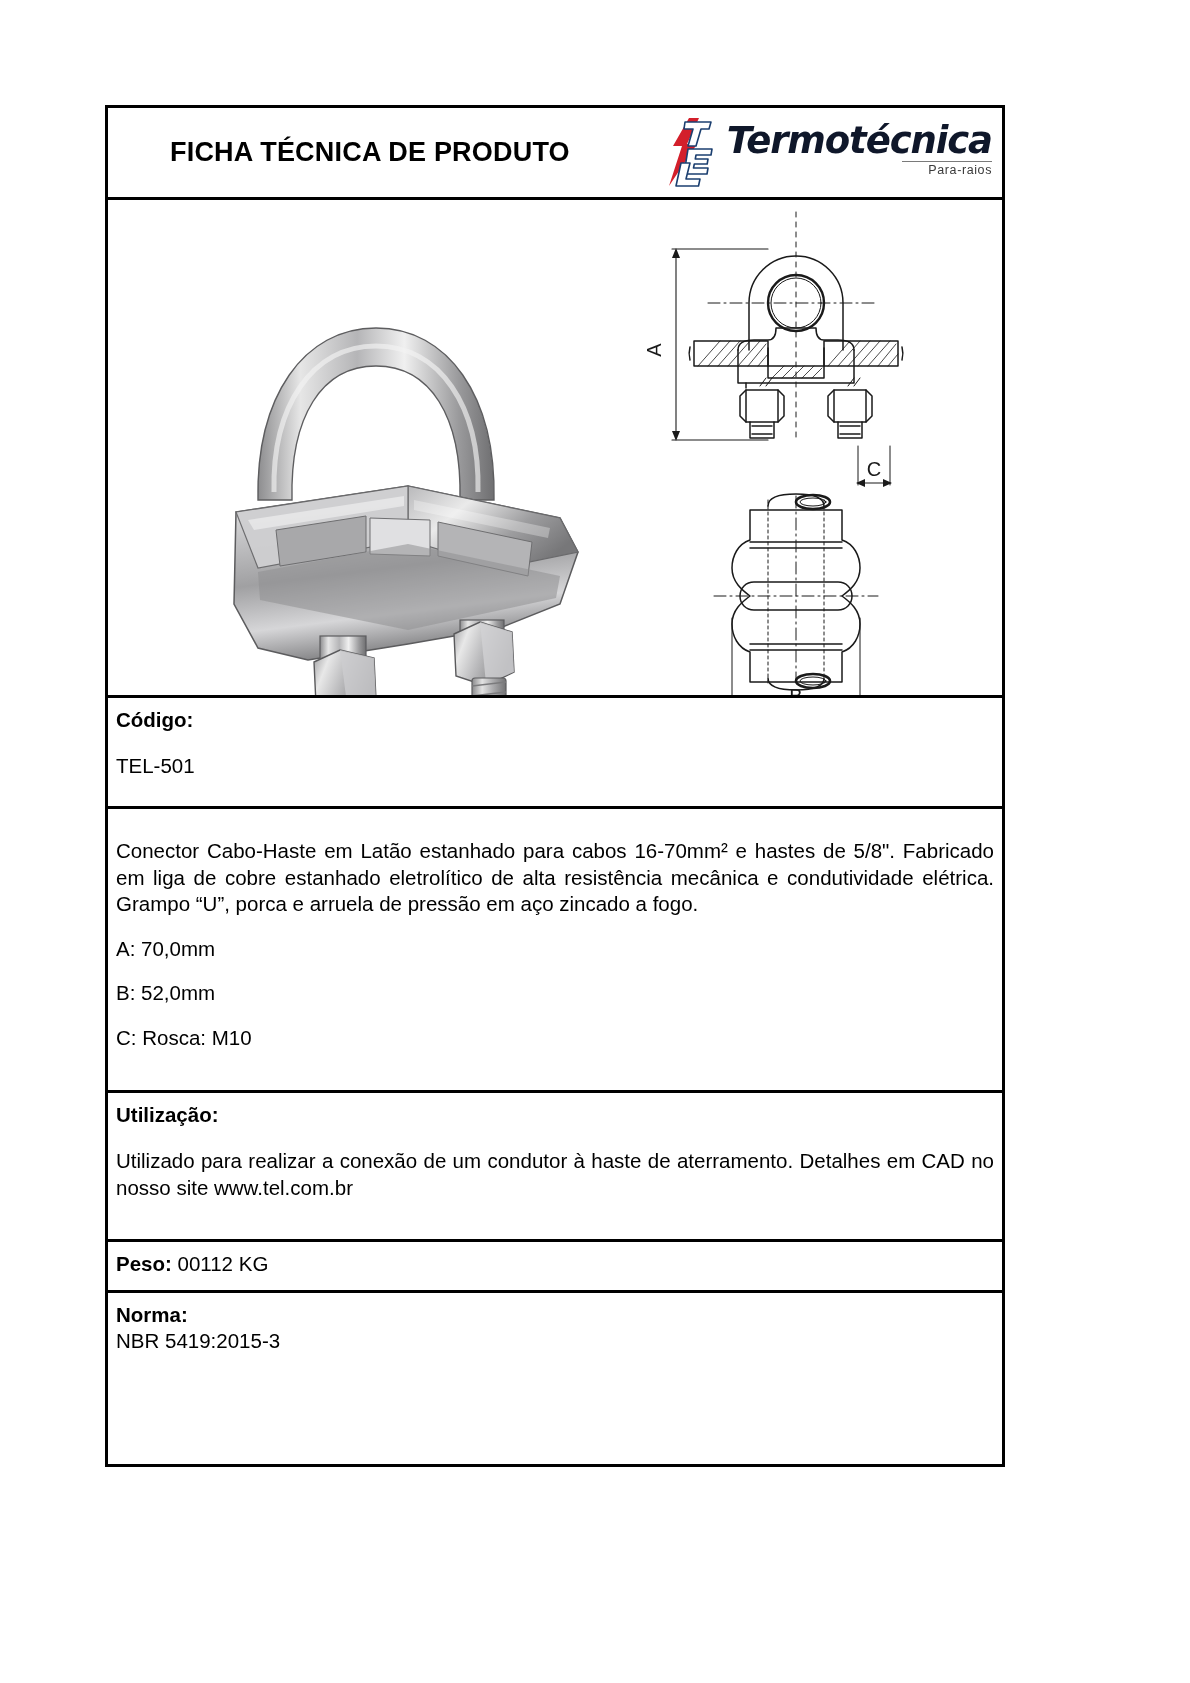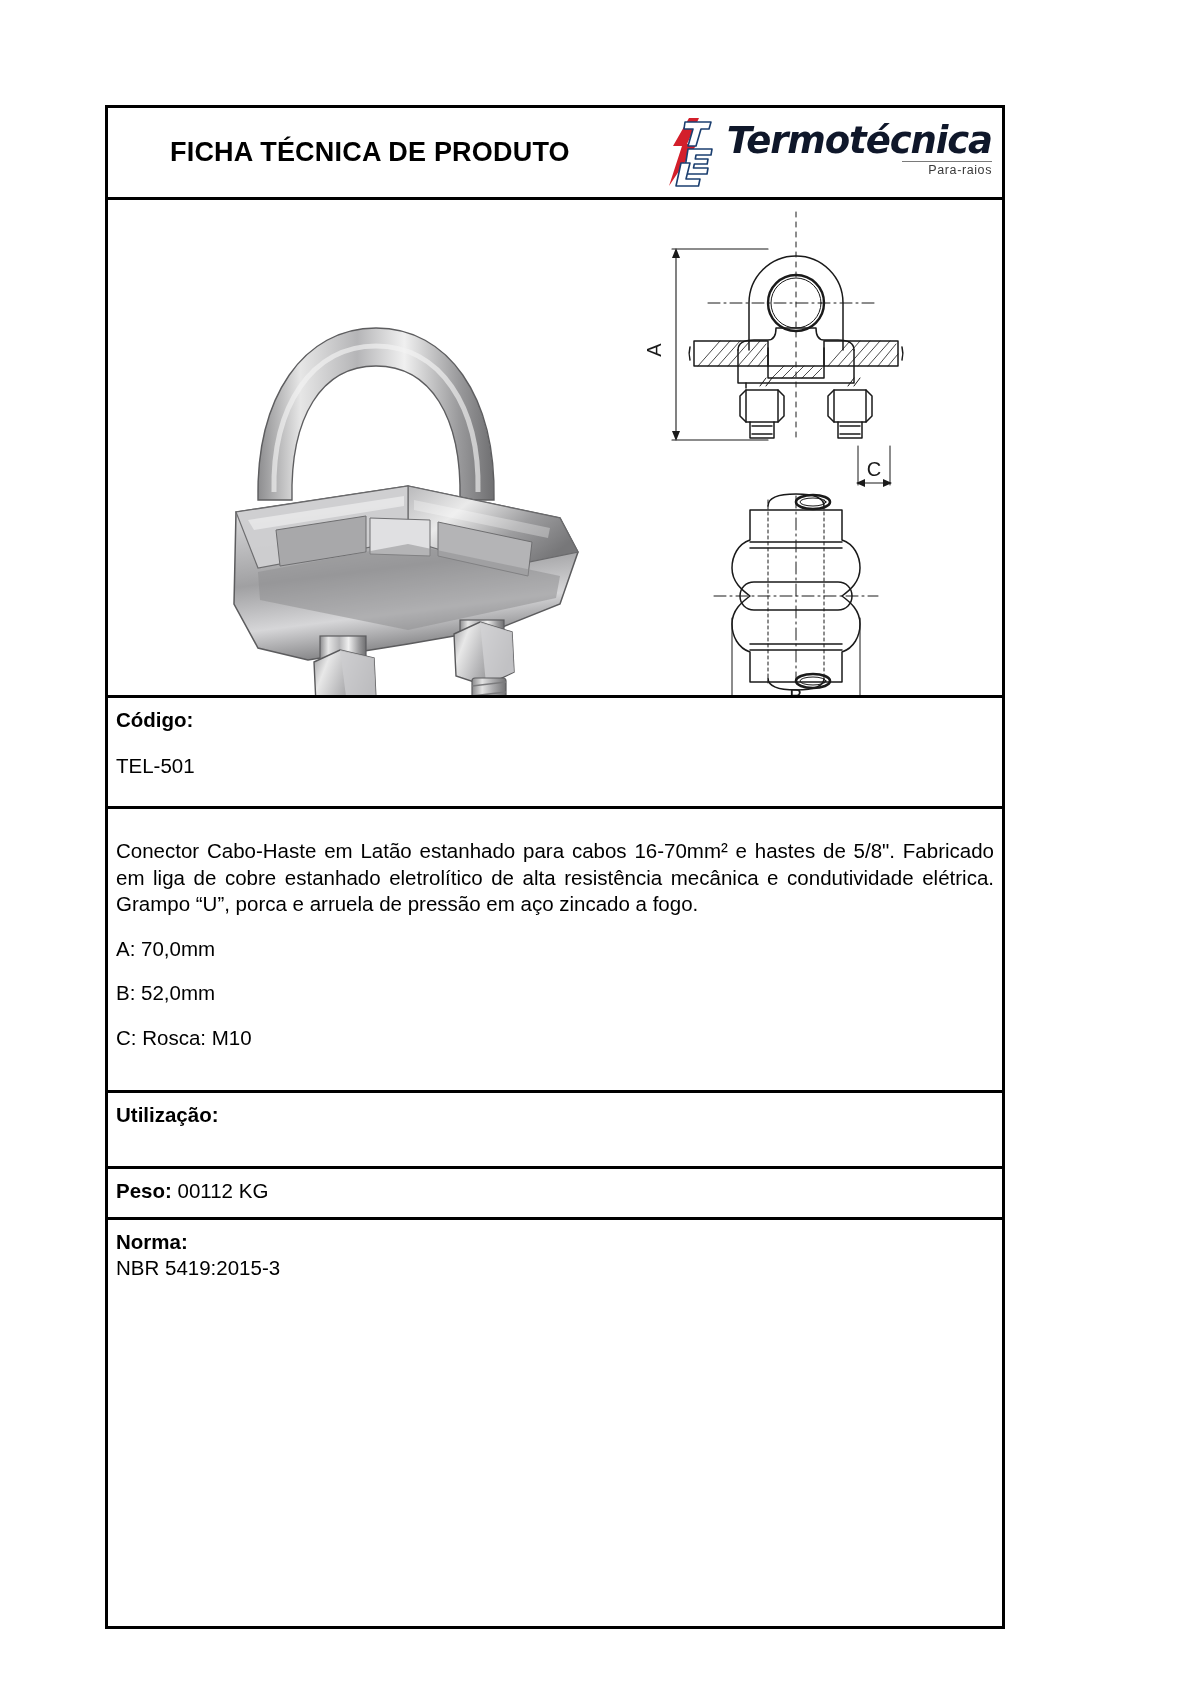--- a/index.html
+++ b/index.html
@@ -15,21 +15,21 @@
     position: relative;
     overflow: hidden;
   }
 
   
   .sheet {
     position: absolute;
     left: 105px;
     top: 105px;
     width: 900px;
-    height: 1524px;
+    height: 1362px;
     border: 3px solid #000;
     box-sizing: border-box;
     background: #fff;
   }
 
   
   .header {
     height: 92px;
     border-bottom: 3px solid #000;
     display: flex;
@@ -390,20 +390,21 @@
 
   <div class="row pad-bottom-lg">
     <div class="row-body">Conector Cabo-Haste em Latão estanhado para cabos 16-70mm² e hastes de 5/8". Fabricado em liga de cobre estanhado eletrolítico de alta resistência mecânica e condutividade elétrica. Grampo “U”, porca e arruela de pressão em aço zincado a fogo.</div>
     <div class="dims">A: 70,0mm</div>
     <div class="dims">B: 52,0mm</div>
     <div class="dims">C: Rosca: M10</div>
   </div>
 
   <div class="row pad-bottom-lg">
     <div class="row-label">Utilização:</div>
+    <div class="row-body">Utilizado para realizar a conexão de um condutor à haste de aterramento. Detalhes em CAD no nosso site www.tel.com.br</div>
   </div>
 
   <div class="row">
     <div class="row-inline">
       <b>Peso:</b>
       <span>00112 KG</span>
     </div>
   </div>
 
   <div class="row">

